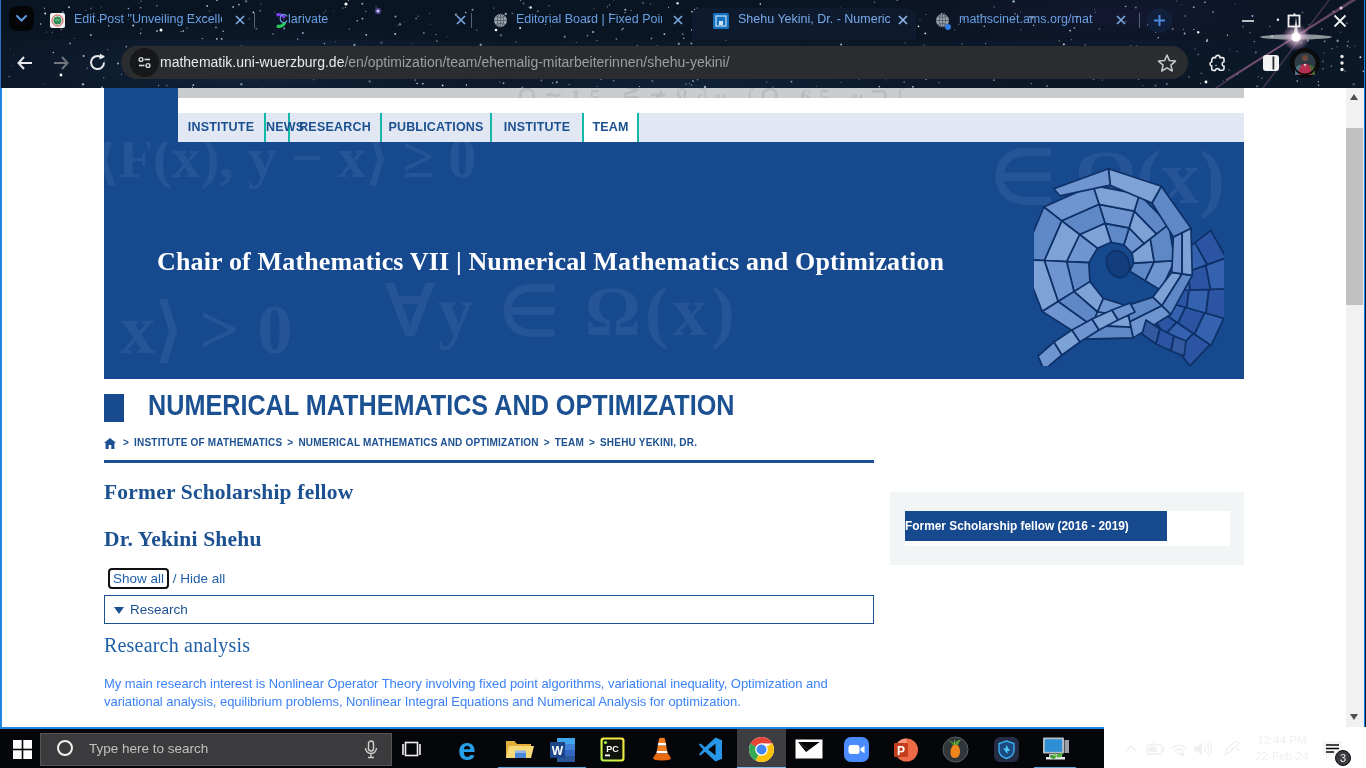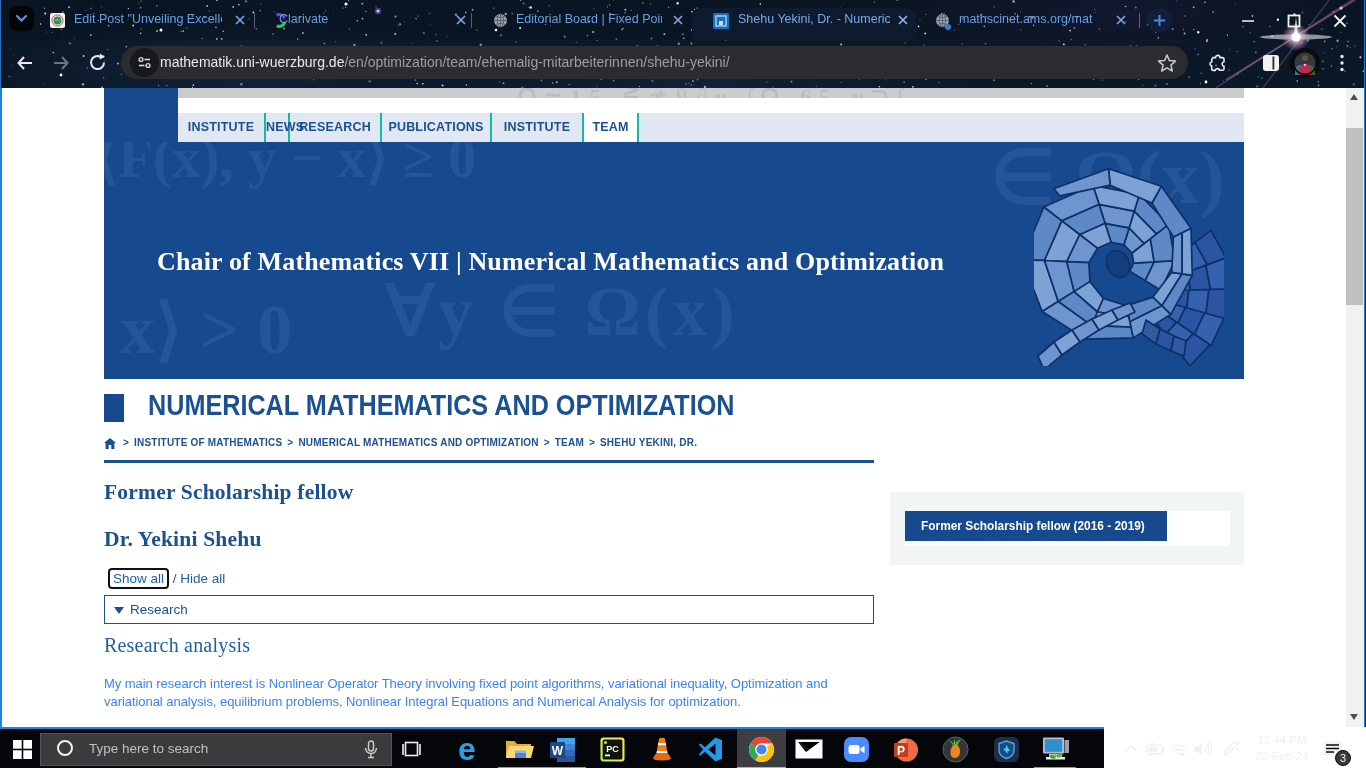--- a/index.html
+++ b/index.html
@@ -41,21 +41,21 @@
   #showall .ring { border:2px solid #111; border-radius:4px; padding:1px 3px; margin-left:-4px; }
   #accordion { position:absolute; left:104px; top:507px; width:770px; height:29px; border:1.5px solid #1b5091; background:#fff; }
   #accordion .tri { position:absolute; left:9px; top:11px; width:0; height:0; border-left:5.5px solid transparent;
     border-right:5.5px solid transparent; border-top:7px solid #1b5091; }
   #accordion .lab { position:absolute; left:25px; top:6px; font-size:13.5px; color:#1b5091; }
   #ri { position:absolute; left:104px; top:546px; font-family:"Liberation Serif", serif; color:#1f5fa8; font-size:20px; letter-spacing:0.2px; }
   #para { position:absolute; left:104px; top:587px; width:800px; font-size:13px; color:#3b82f6; line-height:17.5px; letter-spacing:-0.05px; }
   #sidebar { position:absolute; left:890px; top:404px; width:354px; height:73px; background:#f1f5f6; }
   #sidebar .white { position:absolute; left:15px; top:19px; width:325px; height:35px; background:#fff; }
   #sidebar .btn { position:absolute; left:15px; top:19px; width:262px; height:30px; background:#17498f;
-    color:#fff; font-size:13.5px; font-weight:bold; line-height:30px; padding-left:16px; white-space:nowrap; }
+    color:#fff; font-size:13.5px; font-weight:bold; line-height:30px; white-space:nowrap; }
   #sidebar .btn span { display:inline-block; transform:scaleX(0.88); transform-origin:0 0; }
   
   #sbar { position:absolute; left:1346px; top:88px; width:17px; height:639px; background:#f1f1f1; }
   #sbar .thumb { position:absolute; left:0; top:40px; width:17px; height:177px; background:#c0c0c0; }
   #sbar .arr { position:absolute; left:4px; width:0; height:0; border-left:4.5px solid transparent; border-right:4.5px solid transparent; }
   
   #taskbar { position:absolute; left:0; top:727px; width:1104px; height:41px; background:#05060a; border-top:2.5px solid #1e86e0; }
   #search { position:absolute; left:40px; top:4px; width:352px; height:33px; background:#3b3b3d; border:1px solid #555; }
   #search .ring { position:absolute; left:16px; top:6px; width:16px; height:16px; border:2.5px solid #f0f0f0; border-radius:50%; }
   #search .ph { position:absolute; left:48px; top:7px; font-size:13.5px; color:#c0c0c0; }

